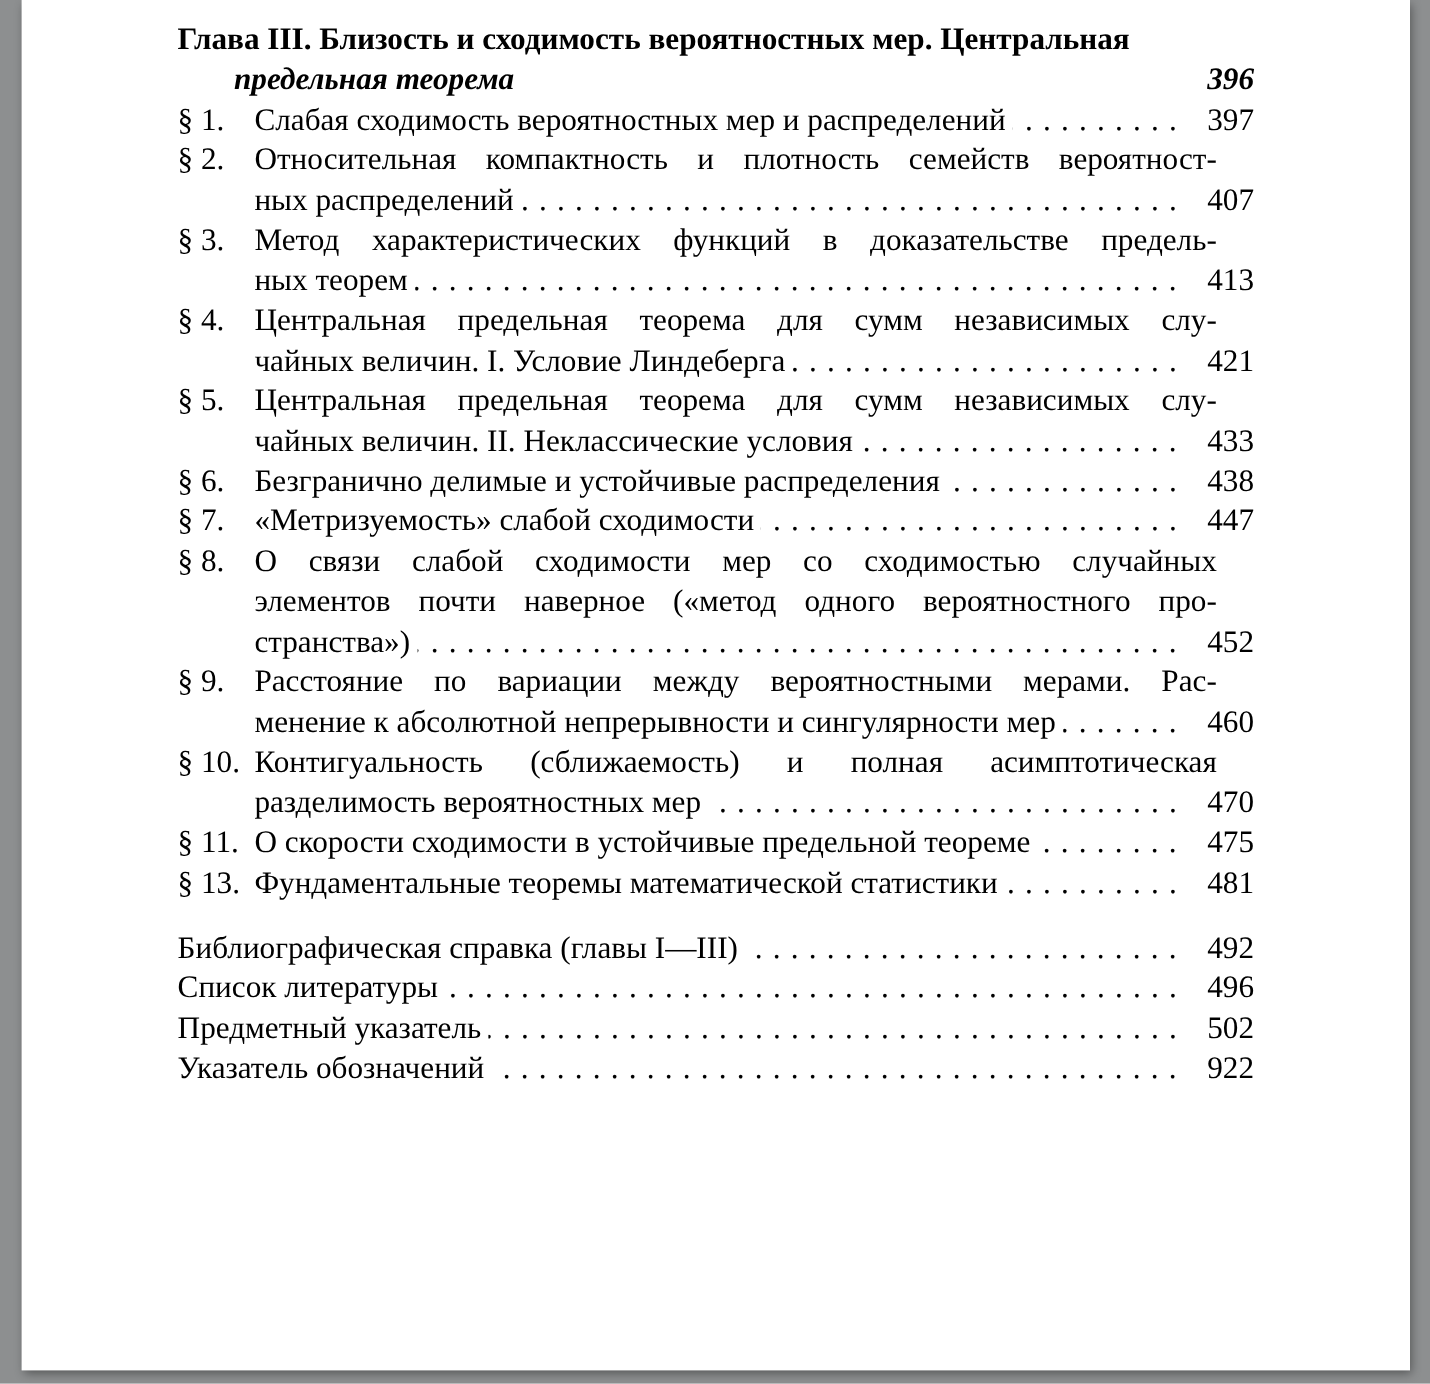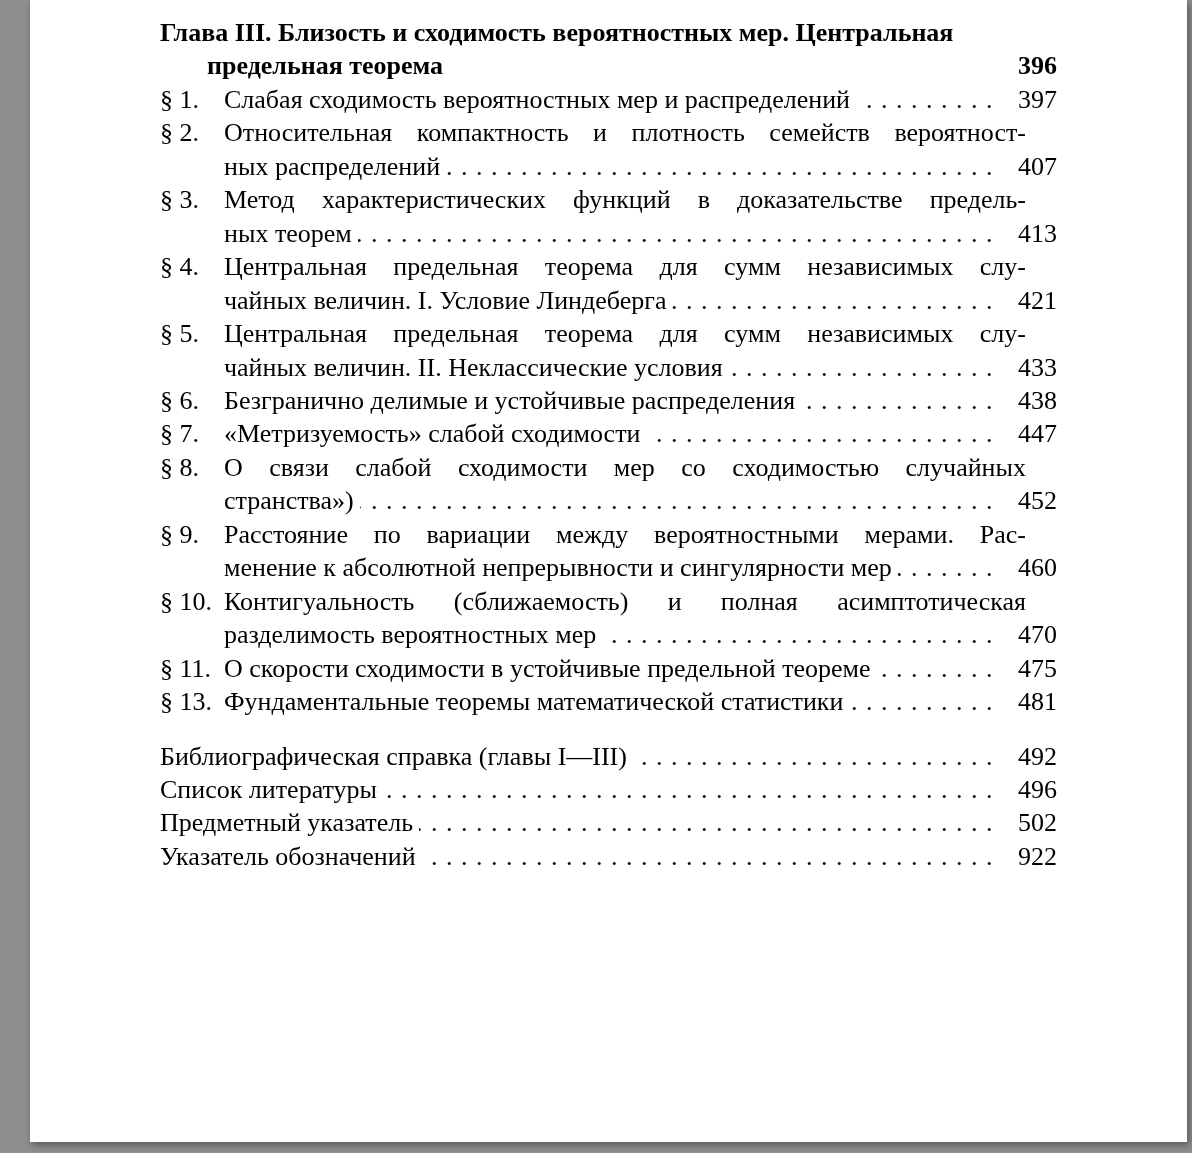--- a/index.html
+++ b/index.html
@@ -6,36 +6,36 @@
   .desk {
     position: relative;
     width: 1192px;
     height: 1153px;
     background: #8d8f90;
     overflow: hidden;
     font-family: "Liberation Serif", serif;
   }
   .page {
     position: absolute;
-    left: 30px;
+    left: 18px;
     top: 0;
     width: 1157px;
     height: 1142px;
     background: #ffffff;
     box-shadow: 2px 3px 8px rgba(0,0,0,0.40);
   }
   .content {
     margin: 16px 130px 0 130px;
     font-size: 26px;
     line-height: 33.45px;
     color: #000;
   }
   .heading { font-weight: bold; }
   .h-line1 { white-space: nowrap; overflow: hidden; }
-  .h-line2 { display: flex; align-items: center; }
+  .h-line2 { display: flex; align-items: center; font-style: italic; }
   .h2txt { margin-left: 47px; }
   .flexspace { flex: 1 1 auto; }
 
   .entry { position: relative; padding-left: 64px; }
   .entry.nolabel { padding-left: 0; }
   .entry .label { position: absolute; left: 0; top: 0; }
 
   .jline {
     text-align: justify;
     text-align-last: justify;
@@ -136,20 +136,21 @@
             <span class="label">§ 7.</span>
             <div class="lline">
               <span class="txt">«Метризуемость» слабой сходимости</span>
               <span class="leader"></span>
               <span class="pg">447</span>
             </div>
           </div>
           <div class="entry">
             <span class="label">§ 8.</span>
             <div class="jline">О связи слабой сходимости мер со сходимостью случайных</div>
+            <div class="jline">элементов почти наверное («метод одного вероятностного про-</div>
             <div class="lline">
               <span class="txt">странства»)</span>
               <span class="leader"></span>
               <span class="pg">452</span>
             </div>
           </div>
           <div class="entry">
             <span class="label">§ 9.</span>
             <div class="jline">Расстояние по вариации между вероятностными мерами. Рас-</div>
             <div class="lline">

